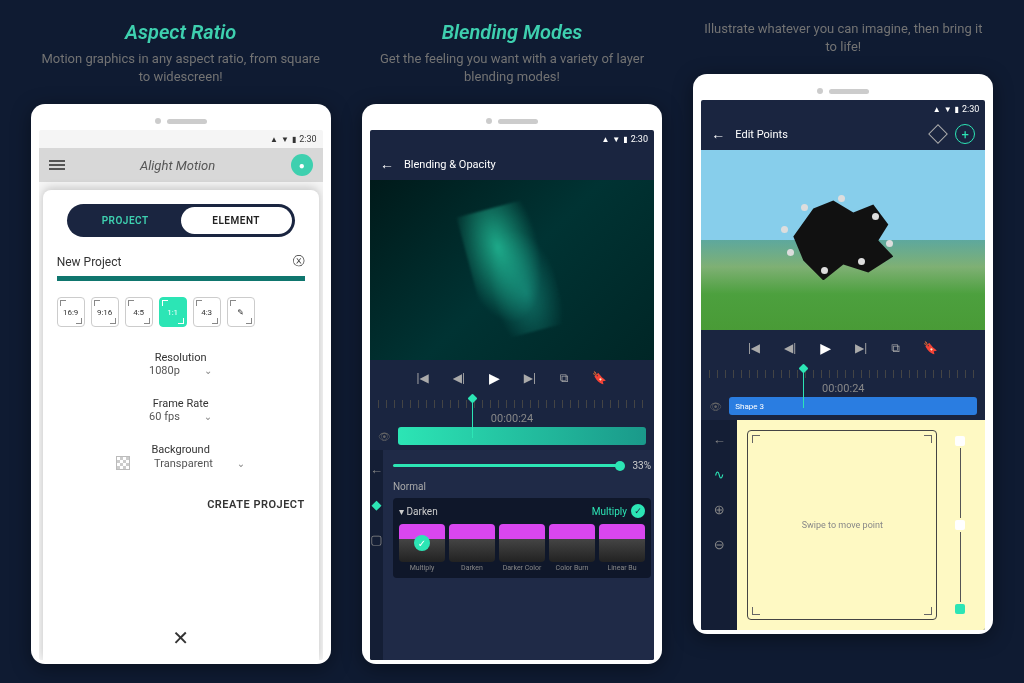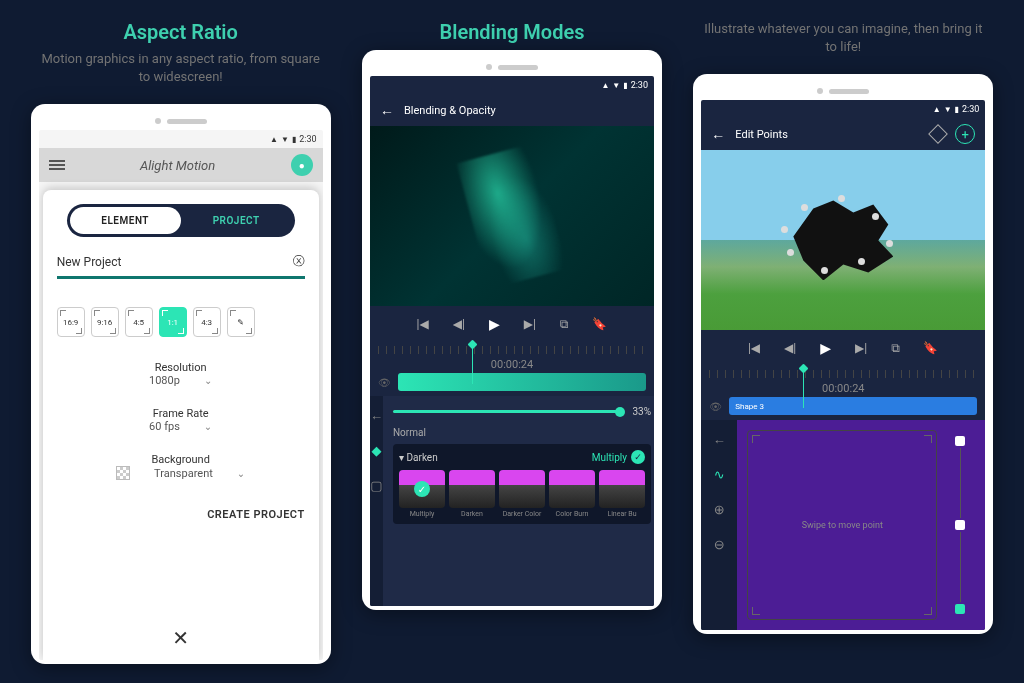--- a/index.html
+++ b/index.html
@@ -17,20 +17,21 @@
   width: 320px;
   display: flex;
   flex-direction: column;
   align-items: center;
 }
 .panel-title {
   color: #3ed0af;
   font-size: 20px;
   font-weight: 600;
   margin-bottom: 6px;
+  font-style: italic;
 }
 .panel-subtitle {
   color: #737373;
   font-size: 13px;
   text-align: center;
   line-height: 1.4;
   margin-bottom: 18px;
   max-width: 290px;
 }
 .phone {
@@ -109,23 +110,23 @@
   font-size: 10px;
   font-weight: 600;
   letter-spacing: .5px;
 }
 .tab-btn.active { color: #3ed0af; }
 .tab-btn.inactive { background: #fff; color: #222; }
 .project-name {
   display: flex;
   justify-content: space-between;
   align-items: center;
-  border-bottom: 3px solid #0f766e;
+  border-bottom: 5px solid #0f766e;
   padding-bottom: 6px;
-  margin-bottom: 28px;
+  margin-bottom: 16px;
   font-size: 12px;
   color: #333;
 }
 .aspect-row { display: flex; gap: 6px; margin-bottom: 14px; }
 .aspect-btn {
   width: 28px; height: 30px;
   border: 1px solid #ccc;
   border-radius: 4px;
   display: flex; align-items: center; justify-content: center;
   font-size: 8px; color: #333;
@@ -289,21 +290,21 @@
 .blend-thumb .img {
   height: 38px;
   border-radius: 4px;
   background: linear-gradient(#d946ef 0%, #d946ef 40%, #444 40%, #222 100%);
   position: relative;
 }
 .blend-thumb.sel .img::after { content:'✓'; position:absolute; top:50%; left:50%; transform:translate(-50%,-50%); width:16px; height:16px; background:#2ce5b5; border-radius:50%; color:#fff; font-size:10px; display:flex; align-items:center; justify-content:center;}
 .blend-thumb .lbl { color: #888; font-size: 7px; margin-top: 2px; }
 .vector-panel {
   flex: 1;
-  background: #4c1d95;
+  background: #fef9c3;
   padding: 10px;
   display: flex;
   gap: 8px;
 }
 .swipe-area {
   flex: 1;
   border: 1px solid #444;
   border-radius: 4px;
   display: flex;
   align-items: center;
@@ -360,22 +361,22 @@
         <div class="hamburger">
             <span></span>
             <span></span>
             <span></span>
           </div>
         <div class="am-logo">Alight Motion</div>
         <div class="avatar">●</div>
       </div>
       <div class="sheet">
         <div class="tab-pill">
+          <div class="tab-btn active">PROJECT</div>
           <div class="tab-btn inactive">ELEMENT</div>
-          <div class="tab-btn active">PROJECT</div>
         </div>
         <div class="project-name">
           <span>New Project</span>
           <span>ⓧ</span>
         </div>
         <div class="aspect-row">
           <div class="aspect-btn">16:9</div>
           <div class="aspect-btn">9:16</div>
           <div class="aspect-btn">4:5</div>
           <div class="aspect-btn selected">1:1</div>
@@ -406,20 +407,21 @@
         </div>
         <div class="create-btn">CREATE PROJECT</div>
         <div class="close-x">✕</div>
       </div>
     </div>
   </div>
 </div>
 
 <div class="panel">
   <div class="panel-title">Blending Modes</div>
+  <div class="panel-subtitle">Get the feeling you want with a variety of layer blending modes!</div>
   <div class="phone">
     <div class="phone-top">
         <div class="camera"></div>
         <div class="speaker"></div>
       </div>
     <div class="screen">
       <div class="status-bar">
         <span class="sb-icon">▲</span>
         <span class="sb-icon">▼</span>
         <span class="sb-icon">▮</span>

